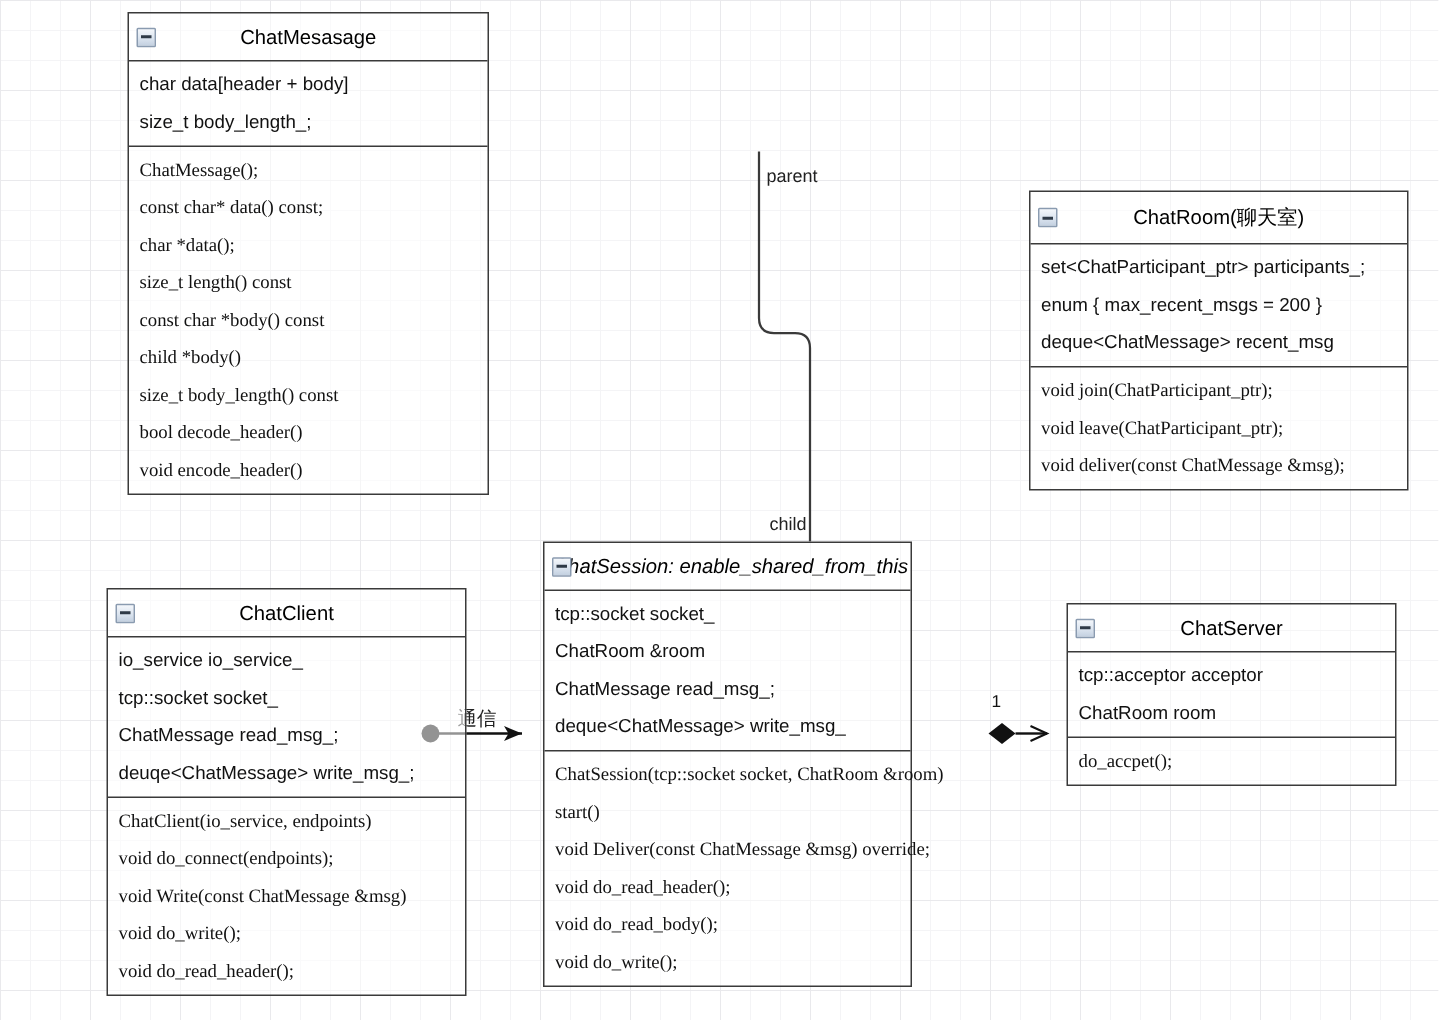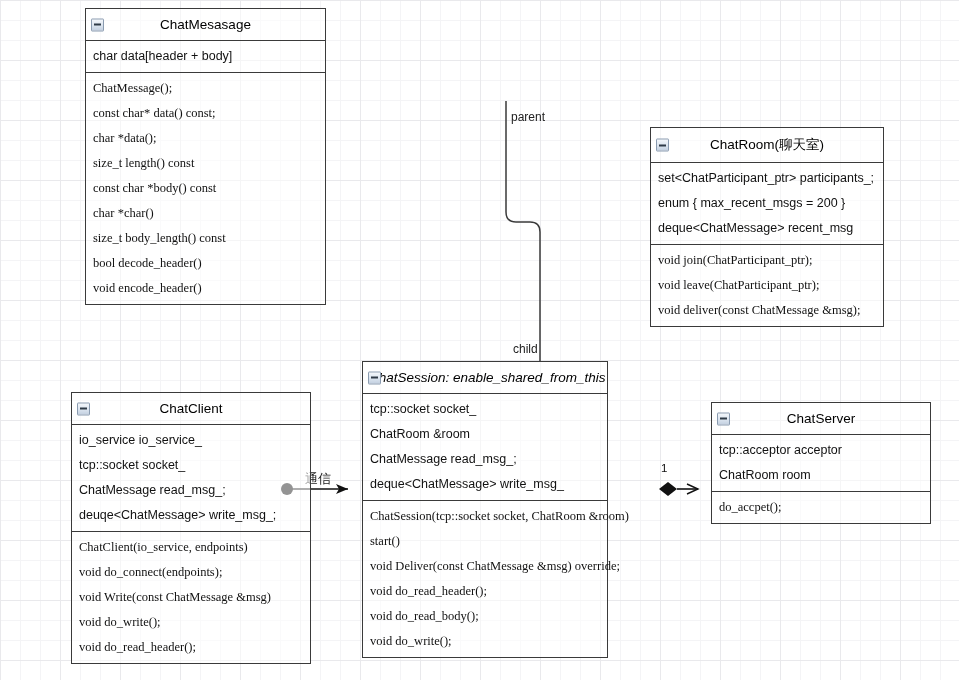--- a/index.html
+++ b/index.html
@@ -154,36 +154,37 @@
   <div class="conn-label cjk" style="left:305px; top:470px;">通信</div>
   <div class="mult-label" style="left:661px; top:462px;">1</div>
 
   <div class="uml-class" style="left:85px; top:8px; width:241px;">
     <div class="uml-header">
       <span class="collapse-btn"></span>
       <span>ChatMesasage</span>
     </div>
     <div class="uml-compartment">
       <div class="uml-row">char data[header + body]</div>
+      <div class="uml-row">size_t body_length_;</div>
     </div>
     <div class="uml-compartment">
       <div class="uml-row">ChatMessage();</div>
       <div class="uml-row">const char* data() const;</div>
       <div class="uml-row">char *data();</div>
       <div class="uml-row">size_t length() const</div>
       <div class="uml-row">const char *body() const</div>
-      <div class="uml-row">char *char()</div>
+      <div class="uml-row">child *body()</div>
       <div class="uml-row">size_t body_length() const</div>
       <div class="uml-row">bool decode_header()</div>
       <div class="uml-row">void encode_header()</div>
     </div>
   </div>
 
 
-  <div class="uml-class" style="left:650px; top:127px; width:234px;">
+  <div class="uml-class" style="left:686px; top:127px; width:253px;">
     <div class="uml-header">
       <span class="collapse-btn"></span>
       <span>ChatRoom(聊天室)</span>
     </div>
     <div class="uml-compartment">
       <div class="uml-row">set&lt;ChatParticipant_ptr&gt;  participants_;</div>
       <div class="uml-row">enum { max_recent_msgs = 200 }</div>
       <div class="uml-row">deque&lt;ChatMessage&gt; recent_msg</div>
     </div>
     <div class="uml-compartment">

